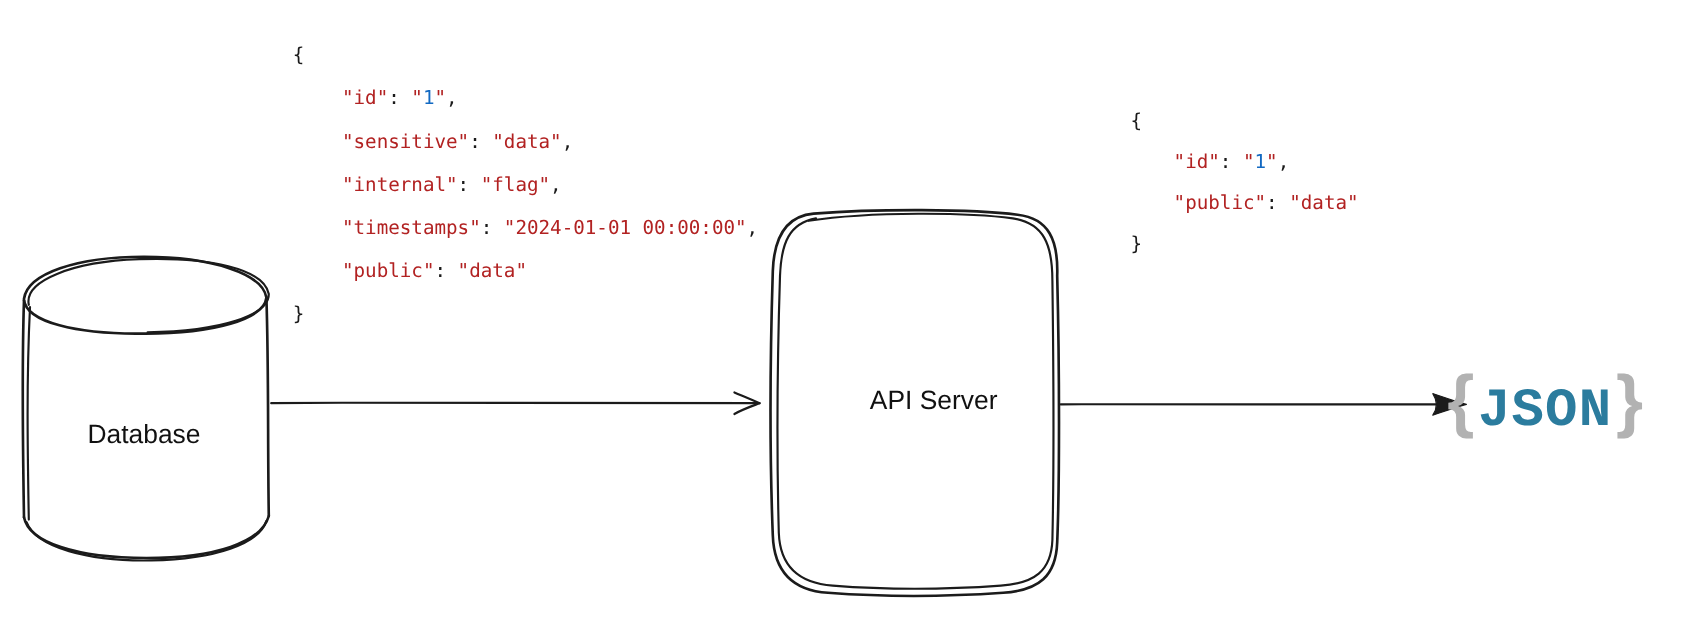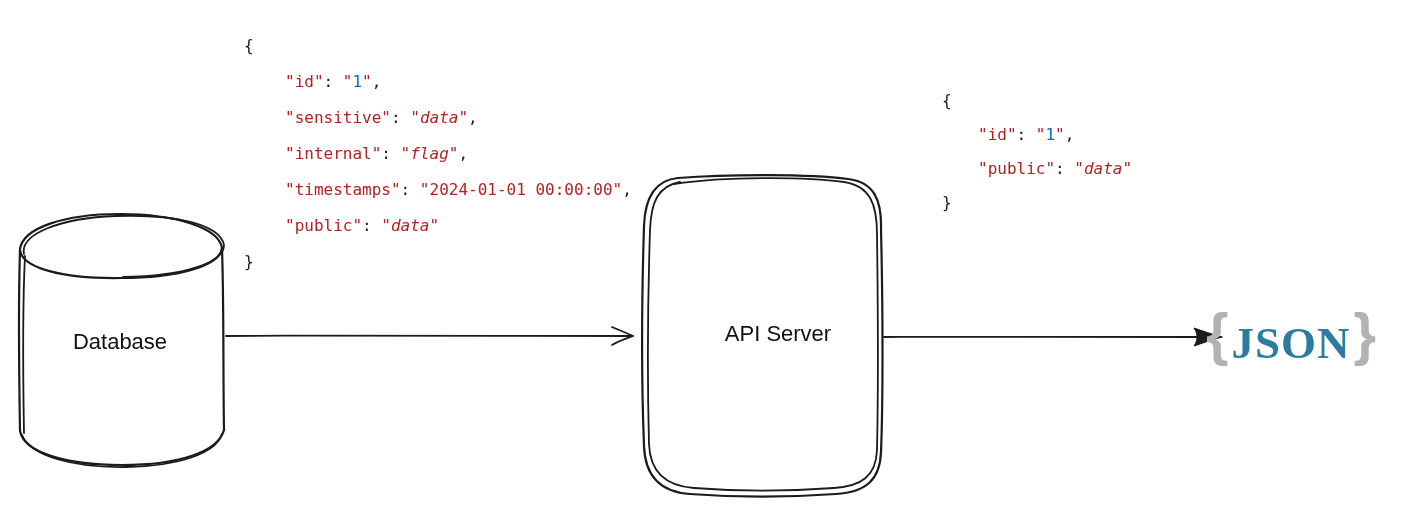--- a/index.html
+++ b/index.html
@@ -19,51 +19,51 @@
   .code {
     font-family: "DejaVu Sans Mono", monospace;
     font-size: 16px; color: var(--code-punct, #1a1a1a); white-space: pre;
   }
   .code-db  { line-height: 36px; }
   .code-api { line-height: 34px; }
   .code-line.kv { padding-left: 41px; }
   .code-api .code-line.kv { padding-left: 36px; }
   .code .key   { color: var(--code-key, #b22222); }
   .code .q     { color: var(--code-str, #b22222); }
-  .code .v-str { color: var(--code-str, #b22222); font-style: italic; }
+  .code .v-str { color: var(--code-str, #b22222); }
   .code .v-dt  { color: var(--code-str, #b22222); }
   .code .v-num { color: var(--code-num, #1269c2); }
   .code .punct { color: var(--code-punct, #1a1a1a); }
   .json-logo { display: flex; align-items: center; height: 62px; }
   .json-logo .brace {
     color: var(--logo-brace, #b2b2b2); font-size: 58px; font-weight: bold;
     line-height: 58px; font-family: "Liberation Sans", sans-serif;
   }
   .json-logo .word {
     color: var(--logo-text, #2b7c9e); font-size: 45px; font-weight: bold;
     letter-spacing: 1px; line-height: 50px; padding: 0 3px 4px 3px;
-    font-family: Liberation Serif, serif;
+    font-family: Liberation Mono, monospace;
     margin-top: 22px;
   }
 </style>
 </head>
 <body>
 
 <div class="canvas">
 
   <svg class="sketch abs" style="left:16px; top:206px;" width="214" height="264" viewBox="0 0 214 264">
     <path d="M 4 43 C 7 22 48 8 104 8 C 160 8 203 22 206 42 C 204 60 162 72 105 72 C 47 73 6 62 4 44"></path>
     <path class="thin" d="M 8 48 C 4 28 44 12 100 10 C 158 8 204 18 208 39 C 208 57 168 70 107 71"></path>
     <path d="M 4 44 C 2 104 3 166 4 225"></path>
     <path class="thin" d="M 9 50 C 6 110 7 170 8 227"></path>
     <path d="M 206 42 C 208 102 207 166 208 224"></path>
     <path d="M 4 225 C 8 246 48 259 106 259 C 163 259 202 246 208 224"></path>
     <path class="thin" d="M 6 229 C 14 250 58 262 110 261 C 164 260 200 247 206 228"></path>
   </svg>
-  <div class="abs node-label" style="left:35px; top:329px; width:170px;">Database</div>
+  <div class="abs node-label" style="left:35px; top:349px; width:170px;">Database</div>
 
   <svg class="sketch abs" style="left:224px; top:324px;" width="420" height="24" viewBox="0 0 420 24">
     <path class="thin" d="M 2 12 C 140 11 280 11 408 12"></path>
     <path class="thin" d="M 409 12 C 400 8 395 6 388 3"></path>
     <path class="thin" d="M 409 12 C 401 15 395 17 388 21"></path>
   </svg>
 
   <svg class="sketch abs" style="left:634px; top:168px;" width="256" height="336" viewBox="0 0 256 336">
     <path d="M 44 10 C 96 6 176 6 214 11 C 240 14 248 32 247 62 C 249 140 249 236 247 284 C 246 312 232 324 202 326 C 144 330 96 329 56 326 C 26 324 11 308 10 278 C 7 202 8 122 10 58 C 11 28 22 12 44 10"></path>
     <path class="thin" d="M 40 16 C 92 8 174 9 210 14 C 236 18 243 36 243 66 C 244 142 244 238 243 282 C 242 308 228 318 200 320 C 144 324 98 323 60 320 C 32 318 16 304 15 276 C 13 200 14 124 16 62 C 17 34 24 18 46 14"></path>

